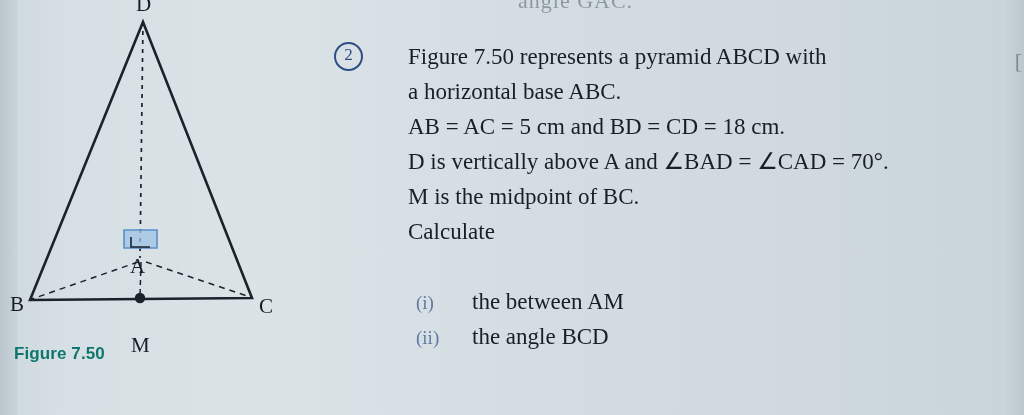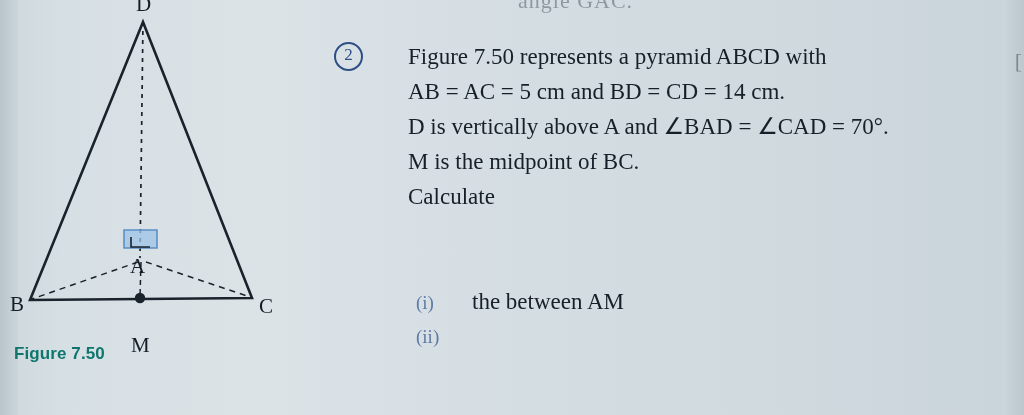--- a/index.html
+++ b/index.html
@@ -183,32 +183,34 @@
 </div>
 
 <div class="content">
 
   <div class="cut-top">angle GAC.</div>
 
   <div class="qnum">2</div>
 
   <div class="body-text">
     <p>Figure 7.50 represents a pyramid ABCD with</p>
-    <p>AB = AC = 5 cm and BD = CD = 14 cm.</p>
+    <p>a horizontal base ABC.</p>
+    <p>AB = AC = 5 cm and BD = CD = 18 cm.</p>
     <p>D is vertically above A and ∠BAD = ∠CAD = 70°.</p>
     <p>M is the midpoint of BC.</p>
     <p class="calc">Calculate</p>
   </div>
 
   <div class="items">
     <div class="item-row">
       <span class="item-num">(i)</span>
       <span class="item-text">the between AM</span>
     </div>
     <div class="item-row">
       <span class="item-num">(ii)</span>
+      <span class="item-text">the angle BCD</span>
     </div>
     <div class="item-row">
     </div>
   </div>
 
   <div class="right-edge-glyph">[</div>
 </div>
 
 </body></html>

